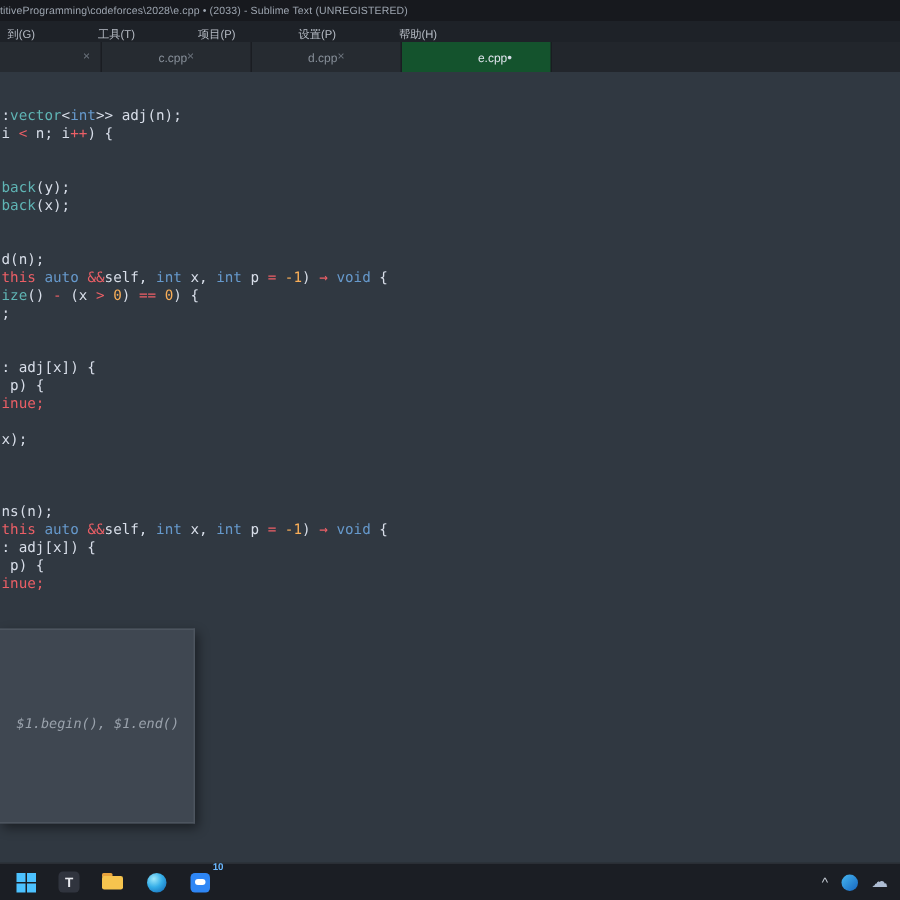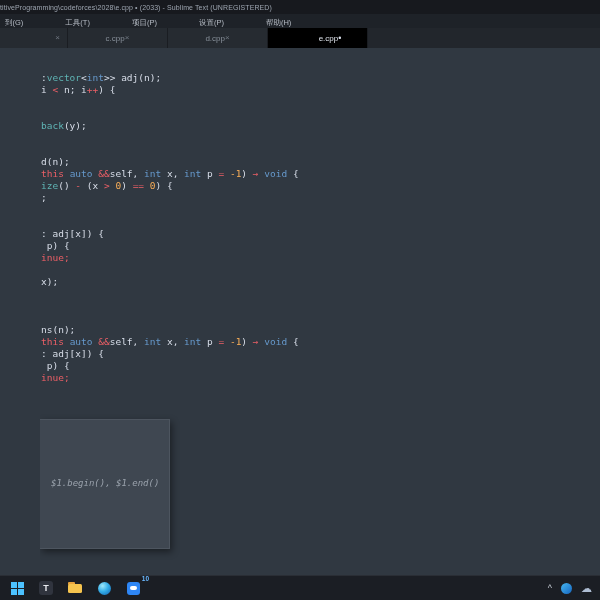--- a/index.html
+++ b/index.html
@@ -17,26 +17,26 @@
 
   
   .menu-bar{flex:0 0 14px;height:14px;background:#1e2228;display:flex;align-items:flex-end;overflow:hidden;gap:32px;}
   .menu-item{font-size:7.5px;color:#b8bec7;padding:0 5px;white-space:nowrap;}
 
   
   .tab-bar{flex:0 0 20px;height:20px;background:#22262c;display:flex;align-items:stretch;overflow:hidden;}
   .tab{box-sizing:border-box;width:100px;display:flex;align-items:center;justify-content:center;
        padding:0 7px;background:#262b31;border-right:1px solid #1a1d22;font-size:8px;color:#878f99;white-space:nowrap;}
   .tab.partial{width:68px;justify-content:flex-end;}
-  .tab.active{background:#000000;color:#dfe4ec;padding-left:32px;}
+  .tab.active{background:#14532d;color:#dfe4ec;padding-left:32px;}
   .tab-close{color:#6f7780;font-size:8px;line-height:1;}
   .tab.active .tab-close{color:#d8dee9;font-size:9px;}
 
   
-  .editor{flex:1 1 auto;position:relative;background:#303841;overflow:hidden;margin-left:40px;}
+  .editor{flex:1 1 auto;position:relative;background:#303841;overflow:hidden;}
   .code{padding:24px 0 0 1px;font-family:"DejaVu Sans Mono",monospace;font-size:9.5px;line-height:12px;}
   .code-line{height:12px;white-space:pre;}
   .tok-fg{color:#d8dee9;}
   .tok-red{color:#ec5f66;}
   .tok-blue{color:#6699cc;}
   .tok-cyan{color:#5fb4b4;}
   .tok-orange{color:#f9ae58;}
 
   
   .popup{position:absolute;left:0;top:371px;width:130px;height:130px;box-sizing:border-box;
@@ -104,20 +104,21 @@
       </div>
     </div>
 
   <div class="editor">
     <div class="code" id="code">
         <div class="code-line"><span class="tok-fg">:</span><span class="tok-cyan">vector</span><span class="tok-fg">&lt;</span><span class="tok-blue">int</span><span class="tok-fg">&gt;&gt; adj(n);</span></div>
         <div class="code-line"><span class="tok-fg">i </span><span class="tok-red">&lt;</span><span class="tok-fg"> n; i</span><span class="tok-red">++</span><span class="tok-fg">) {</span></div>
         <div class="code-line"></div>
         <div class="code-line"></div>
         <div class="code-line"><span class="tok-cyan">back</span><span class="tok-fg">(y);</span></div>
+        <div class="code-line"><span class="tok-cyan">back</span><span class="tok-fg">(x);</span></div>
         <div class="code-line"></div>
         <div class="code-line"></div>
         <div class="code-line"><span class="tok-fg">d(n);</span></div>
         <div class="code-line"><span class="tok-red">this</span><span class="tok-fg"> </span><span class="tok-blue">auto</span><span class="tok-fg"> </span><span class="tok-red">&amp;&amp;</span><span class="tok-fg">self, </span><span class="tok-blue">int</span><span class="tok-fg"> x, </span><span class="tok-blue">int</span><span class="tok-fg"> p </span><span class="tok-red">=</span><span class="tok-fg"> </span><span class="tok-orange">-1</span><span class="tok-fg">) </span><span class="tok-red">→</span><span class="tok-fg"> </span><span class="tok-blue">void</span><span class="tok-fg"> {</span></div>
         <div class="code-line"><span class="tok-cyan">ize</span><span class="tok-fg">() </span><span class="tok-red">-</span><span class="tok-fg"> (x </span><span class="tok-red">&gt;</span><span class="tok-fg"> </span><span class="tok-orange">0</span><span class="tok-fg">) </span><span class="tok-red">==</span><span class="tok-fg"> </span><span class="tok-orange">0</span><span class="tok-fg">) {</span></div>
         <div class="code-line"><span class="tok-fg">;</span></div>
         <div class="code-line"></div>
         <div class="code-line"></div>
         <div class="code-line"><span class="tok-fg">: adj[x]) {</span></div>
         <div class="code-line"><span class="tok-fg"> p) {</span></div>

